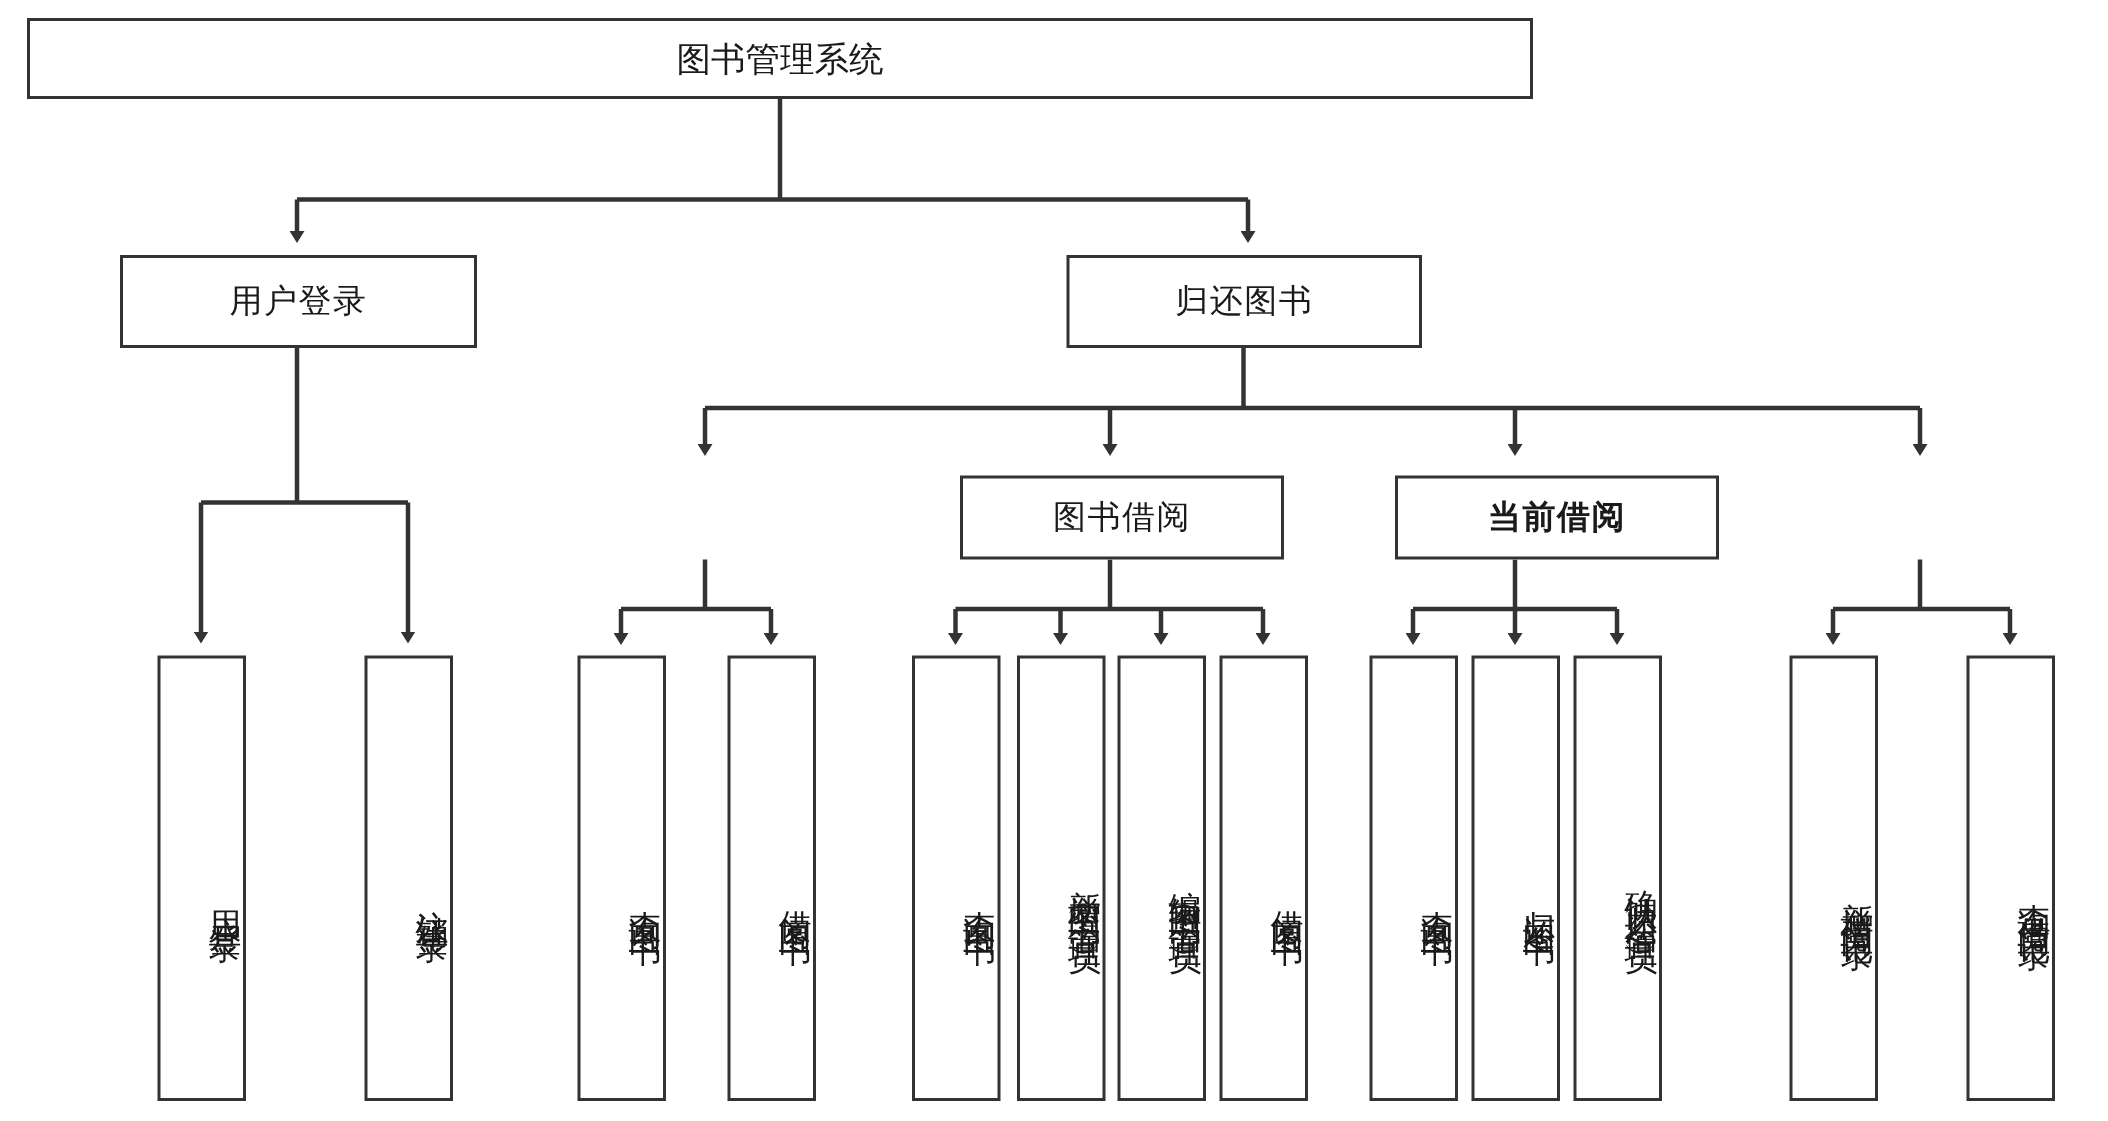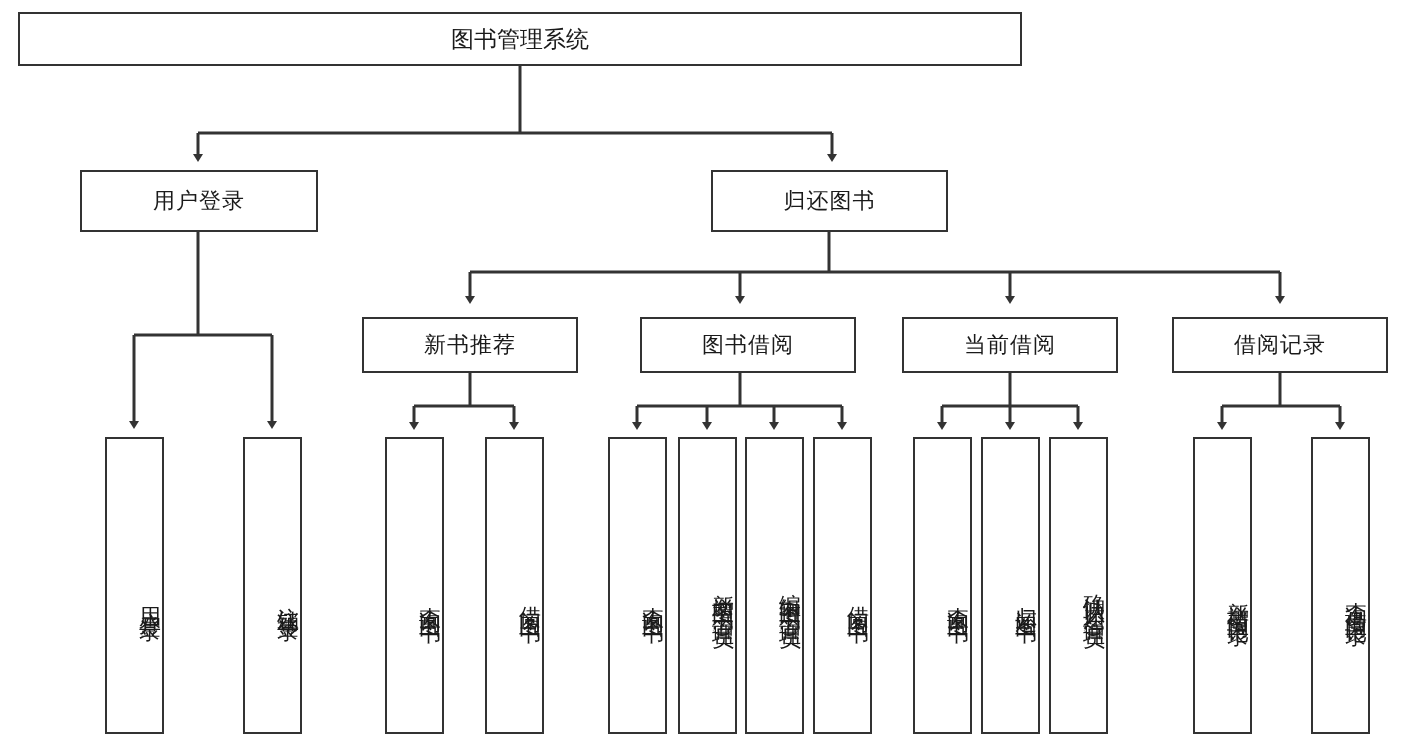--- a/index.html
+++ b/index.html
@@ -125,31 +125,25 @@
     <span class="lbl">图书管理系统</span>
   </div>
 
   <div class="node h" style="left:80px; top:170px; width:238px; height:62px;">
     <span class="lbl">用户登录</span>
   </div>
   <div class="node h" style="left:711px; top:170px; width:237px; height:62px;">
     <span class="lbl">归还图书</span>
   </div>
 
-  <div class="node h" style="left:362px; top:317px; width:216px; height:56px;">
-    <span class="lbl">新书推荐</span>
-  </div>
   <div class="node h" style="left:640px; top:317px; width:216px; height:56px;">
     <span class="lbl">图书借阅</span>
   </div>
-  <div class="node h" style="left:902px; top:317px; width:216px; height:56px;">
+  <div class="node h" style="left:930px; top:317px; width:216px; height:56px;font-weight:bold;">
     <span class="lbl">当前借阅</span>
-  </div>
-  <div class="node h" style="left:1172px; top:317px; width:216px; height:56px;">
-    <span class="lbl">借阅记录</span>
   </div>
 
   <div class="node v" style="left:105px; top:437px; width:59px; height:297px;">
     <span class="lbl">用户登录</span>
   </div>
   <div class="node v" style="left:243px; top:437px; width:59px; height:297px;">
     <span class="lbl">注销登录</span>
   </div>
 
   <div class="node v" style="left:385px; top:437px; width:59px; height:297px;">

